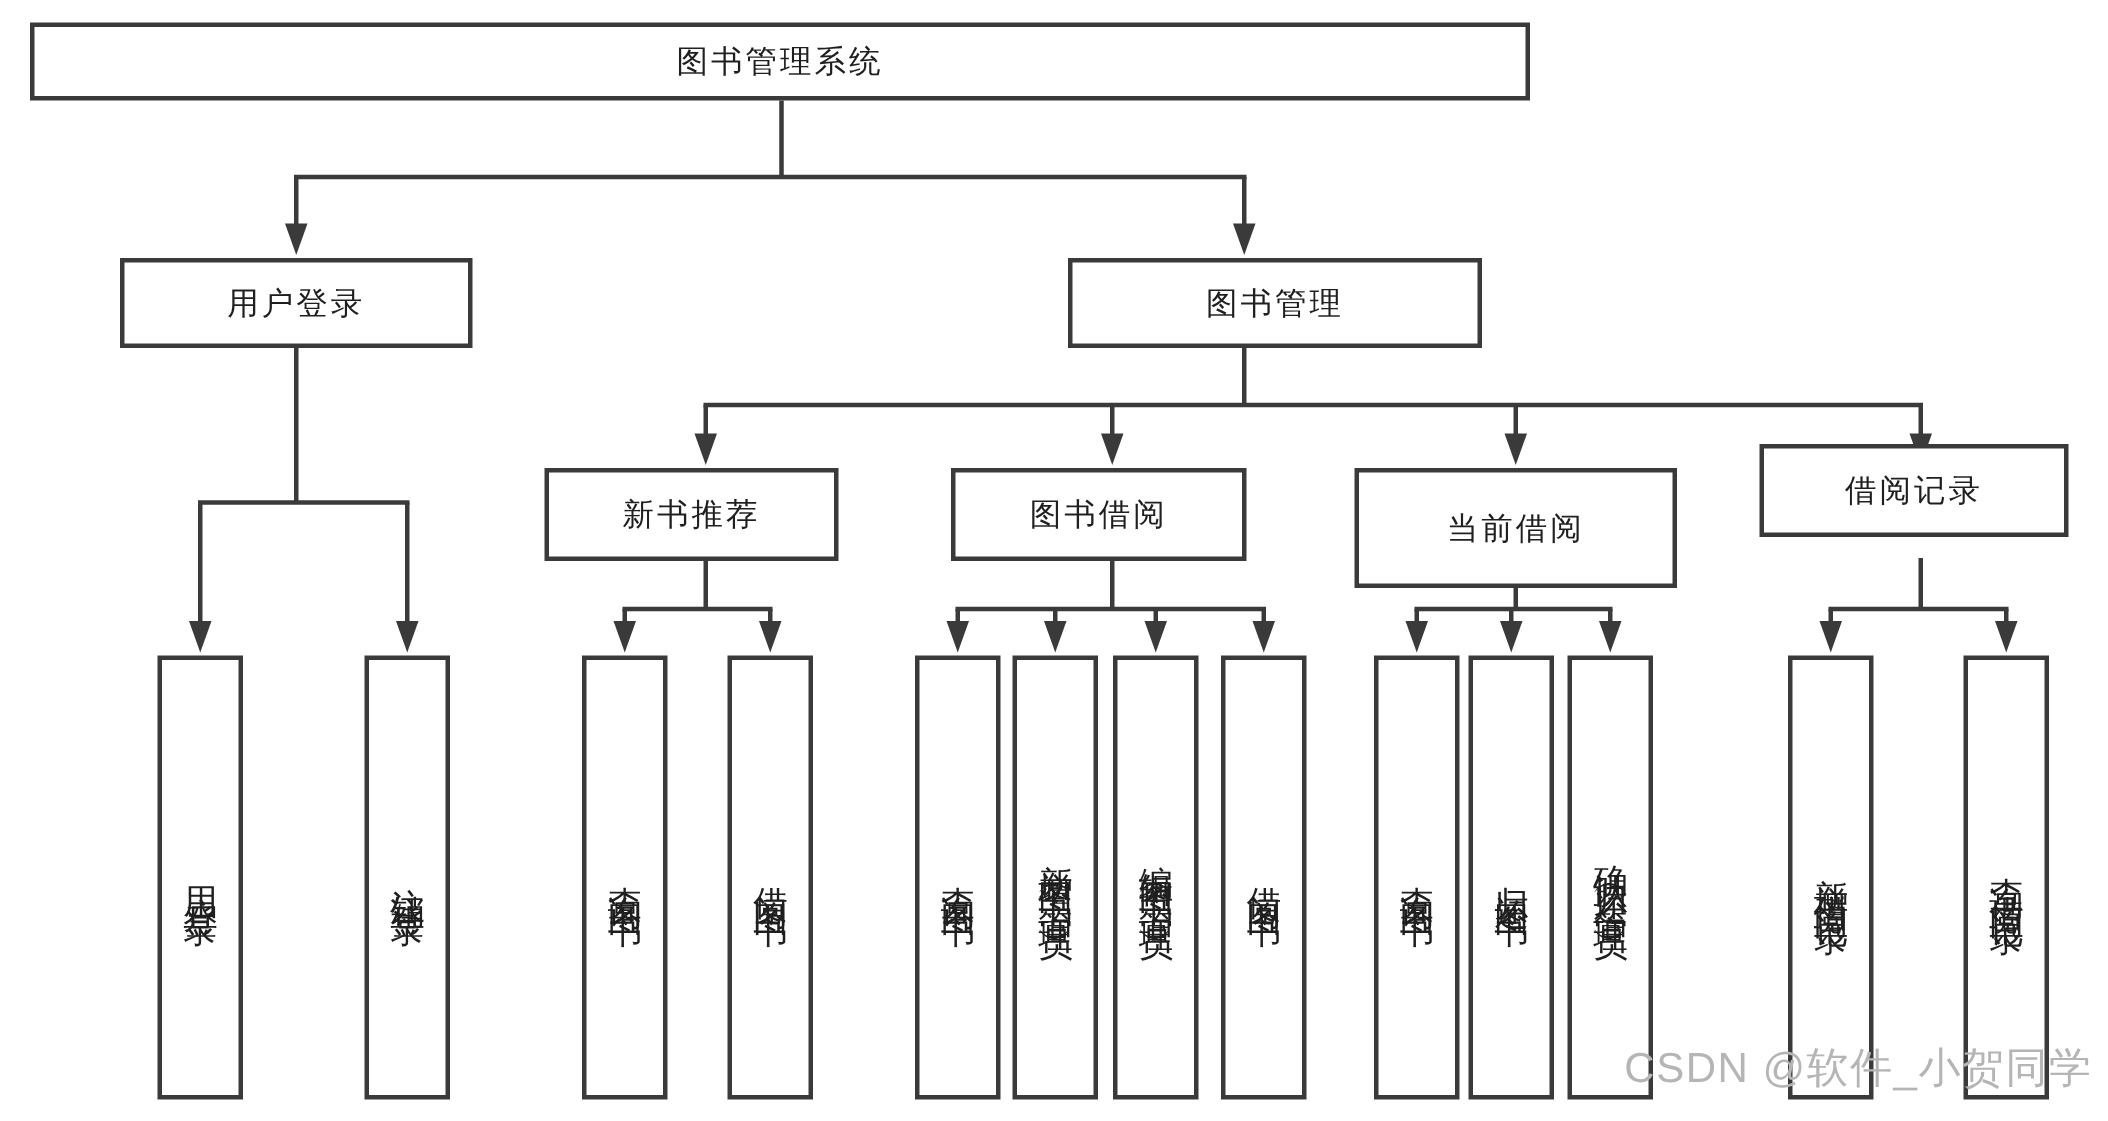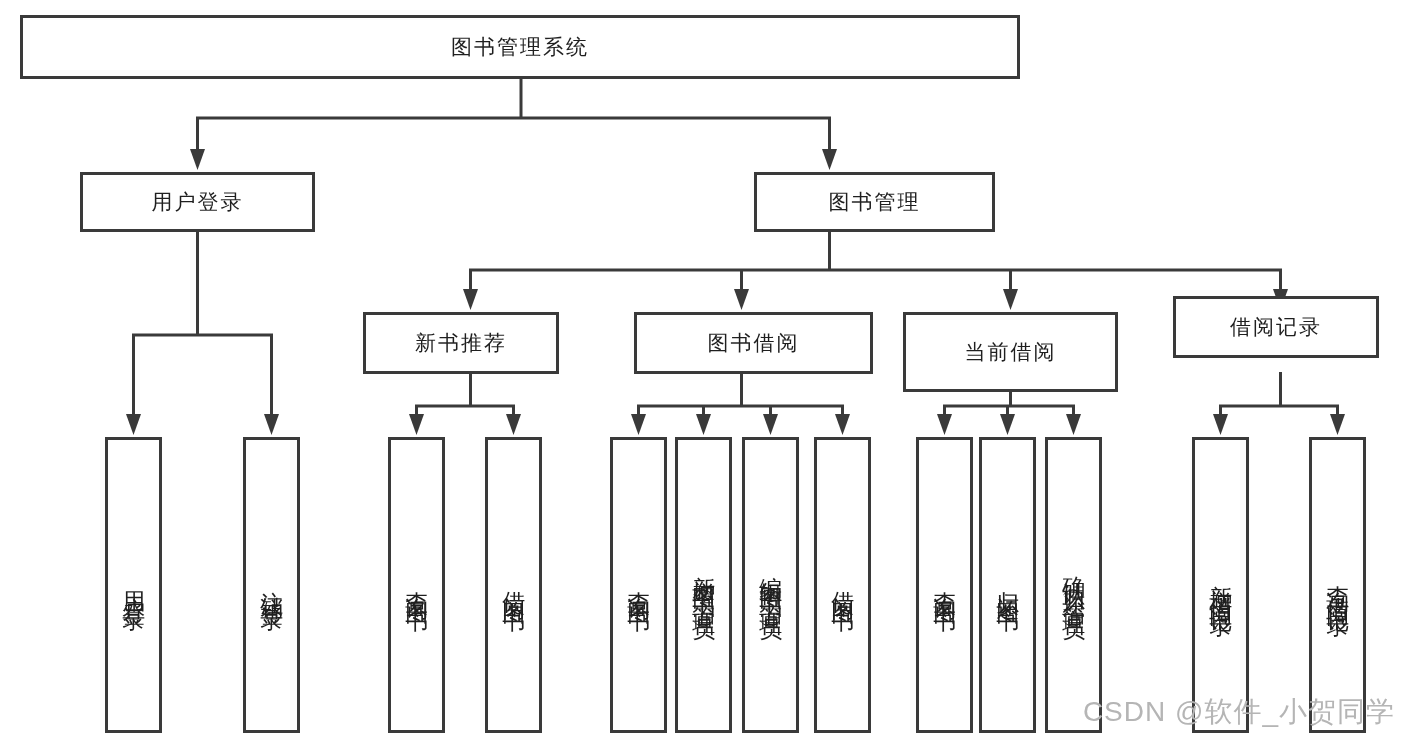--- a/index.html
+++ b/index.html
@@ -139,35 +139,35 @@
     <g>
       <line x1="1280.5" y1="372" x2="1280.5" y2="406"></line>
       <line x1="1219" y1="406" x2="1339" y2="406"></line>
       <line x1="1220.5" y1="406" x2="1220.5" y2="417"></line>
       <polygon points="1220.5,435 1213,414 1228,414"></polygon>
       <line x1="1337.5" y1="406" x2="1337.5" y2="417"></line>
       <polygon points="1337.5,435 1330,414 1345,414"></polygon>
     </g>
   </svg>
 
-  <div class="node root" style="left:20px;top:15px;width:1000px;height:64px">
+  <div class="node root" style="left:20px;top:15px;width:1000px;height:52px">
     <span class="lbl">图书管理系统</span>
   </div>
 
   <div class="node" style="left:80px;top:172px;width:235px;height:60px">
     <span class="lbl">用户登录</span>
   </div>
-  <div class="node" style="left:754px;top:172px;width:241px;height:60px">
+  <div class="node" style="left:712px;top:172px;width:276px;height:60px">
     <span class="lbl">图书管理</span>
   </div>
 
   <div class="node" style="left:363px;top:312px;width:196px;height:62px">
     <span class="lbl">新书推荐</span>
   </div>
-  <div class="node" style="left:634px;top:312px;width:239px;height:62px">
+  <div class="node" style="left:634px;top:312px;width:197px;height:62px">
     <span class="lbl">图书借阅</span>
   </div>
   <div class="node" style="left:903px;top:312px;width:215px;height:80px">
     <span class="lbl">当前借阅</span>
   </div>
   <div class="node" style="left:1173px;top:296px;width:206px;height:62px">
     <span class="lbl">借阅记录</span>
   </div>
 
   <div class="node leaf" style="left:105px;top:437px;width:57px;height:296px">

